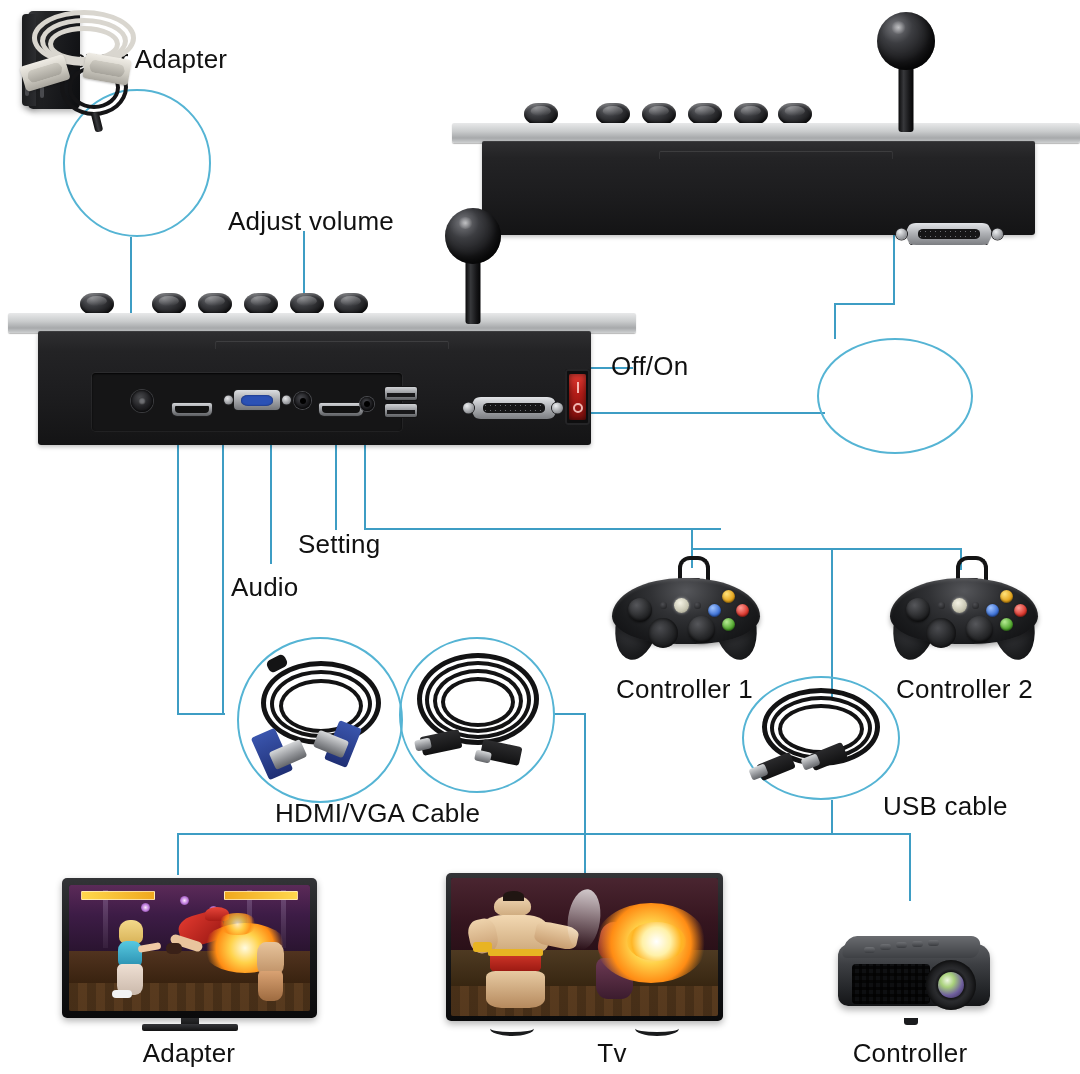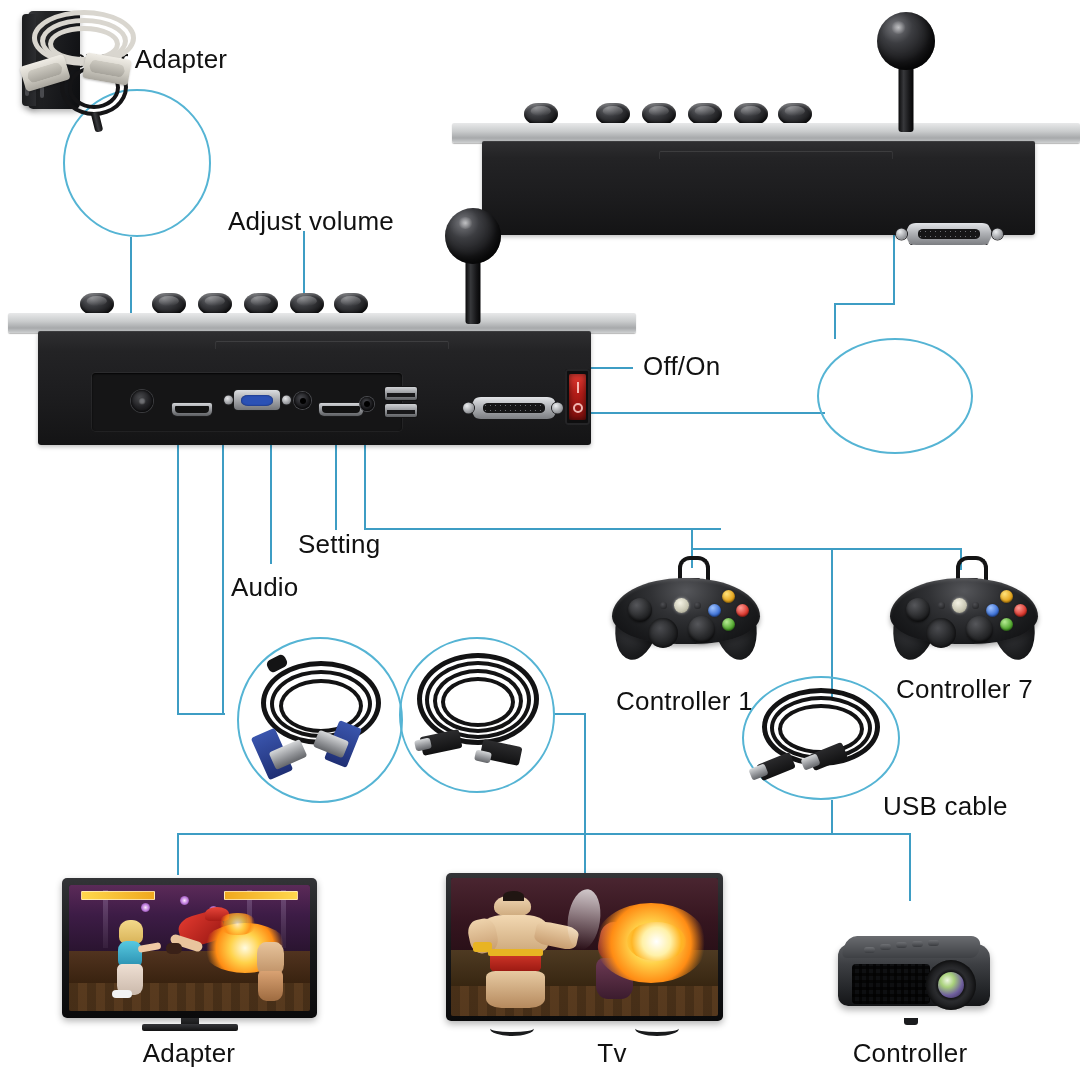--- a/index.html
+++ b/index.html
@@ -438,25 +438,26 @@
   <div class="ln v" style="left:584px;top:713px;height:160px;"></div>
 
   <div class="ln v" style="left:177px;top:833px;height:42px;"></div>
   <div class="ln h" style="left:177px;top:833px;width:734px;"></div>
 
   <div class="ln v" style="left:831px;top:800px;height:33px;"></div>
   <div class="ln v" style="left:909px;top:833px;height:68px;"></div>
 
   <div class="label" style="left:54px;top:46px;">Power Adapter</div>
   <div class="label" style="left:228px;top:208px;">Adjust volume</div>
-  <div class="label" style="left:643px;top:353px;">Off/On</div>
+  <div class="label" style="left:611px;top:353px;">Off/On</div>
   <div class="label" style="left:298px;top:531px;">Setting</div>
   <div class="label" style="left:231px;top:574px;">Audio</div>
-  <div class="label" style="left:616px;top:676px;margin-top:12px;">Controller 1</div>
-  <div class="label" style="left:896px;top:676px;">Controller 7</div>
+  <div class="label" style="left:616px;top:676px;">Controller 1</div>
+  <div class="label" style="left:896px;top:676px;">Controller 2</div>
+  <div class="label" style="left:275px;top:800px;">HDMI/VGA Cable</div>
   <div class="label" style="left:883px;top:793px;">USB cable</div>
   <div class="label center" style="left:189px;top:1040px;">Adapter</div>
   <div class="label center" style="left:612px;top:1040px;">Tv</div>
   <div class="label center" style="left:910px;top:1040px;">Controller</div>
 
   <div class="ring" style="left:63px;top:89px;width:148px;height:148px;"></div>
   <div class="adapter" style="left:63px;top:89px;width:148px;height:148px;">
     <div class="brick" style="left:28px;top:11px;width:52px;height:98px;"></div>
     <div class="brick" style="left:22px;top:14px;width:14px;height:92px;border-radius:4px 0 0 4px;background:linear-gradient(90deg,#1b1c1e,#2c2d30);"></div>
     <div class="coil" style="left:60px;top:58px;width:68px;height:58px;"></div>

